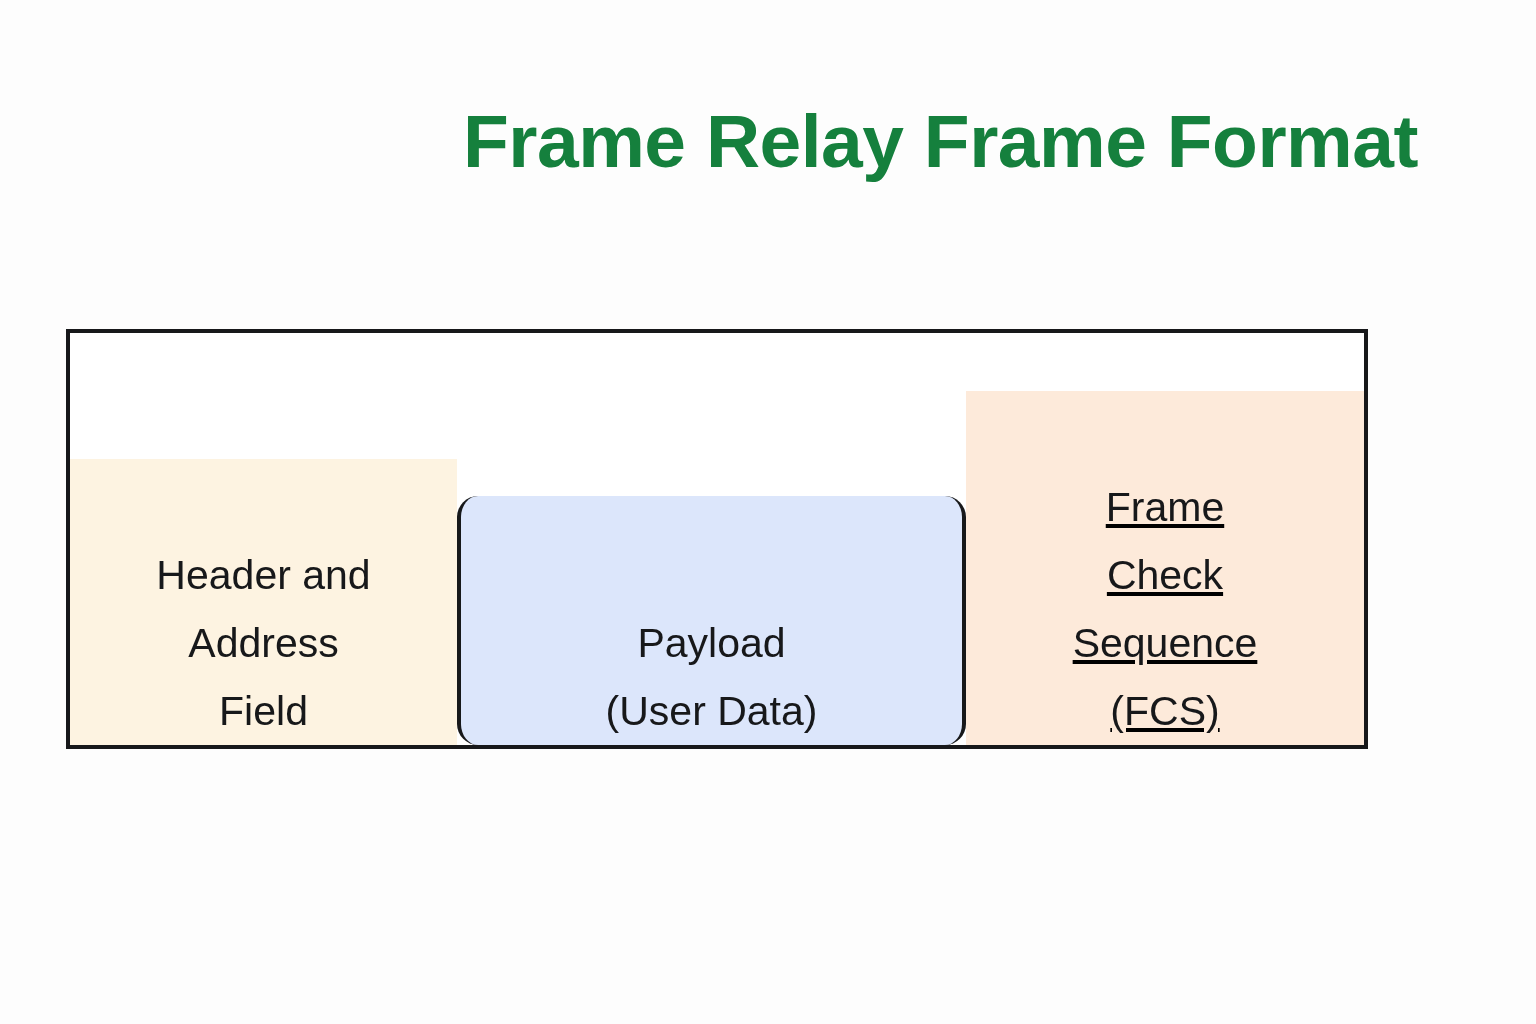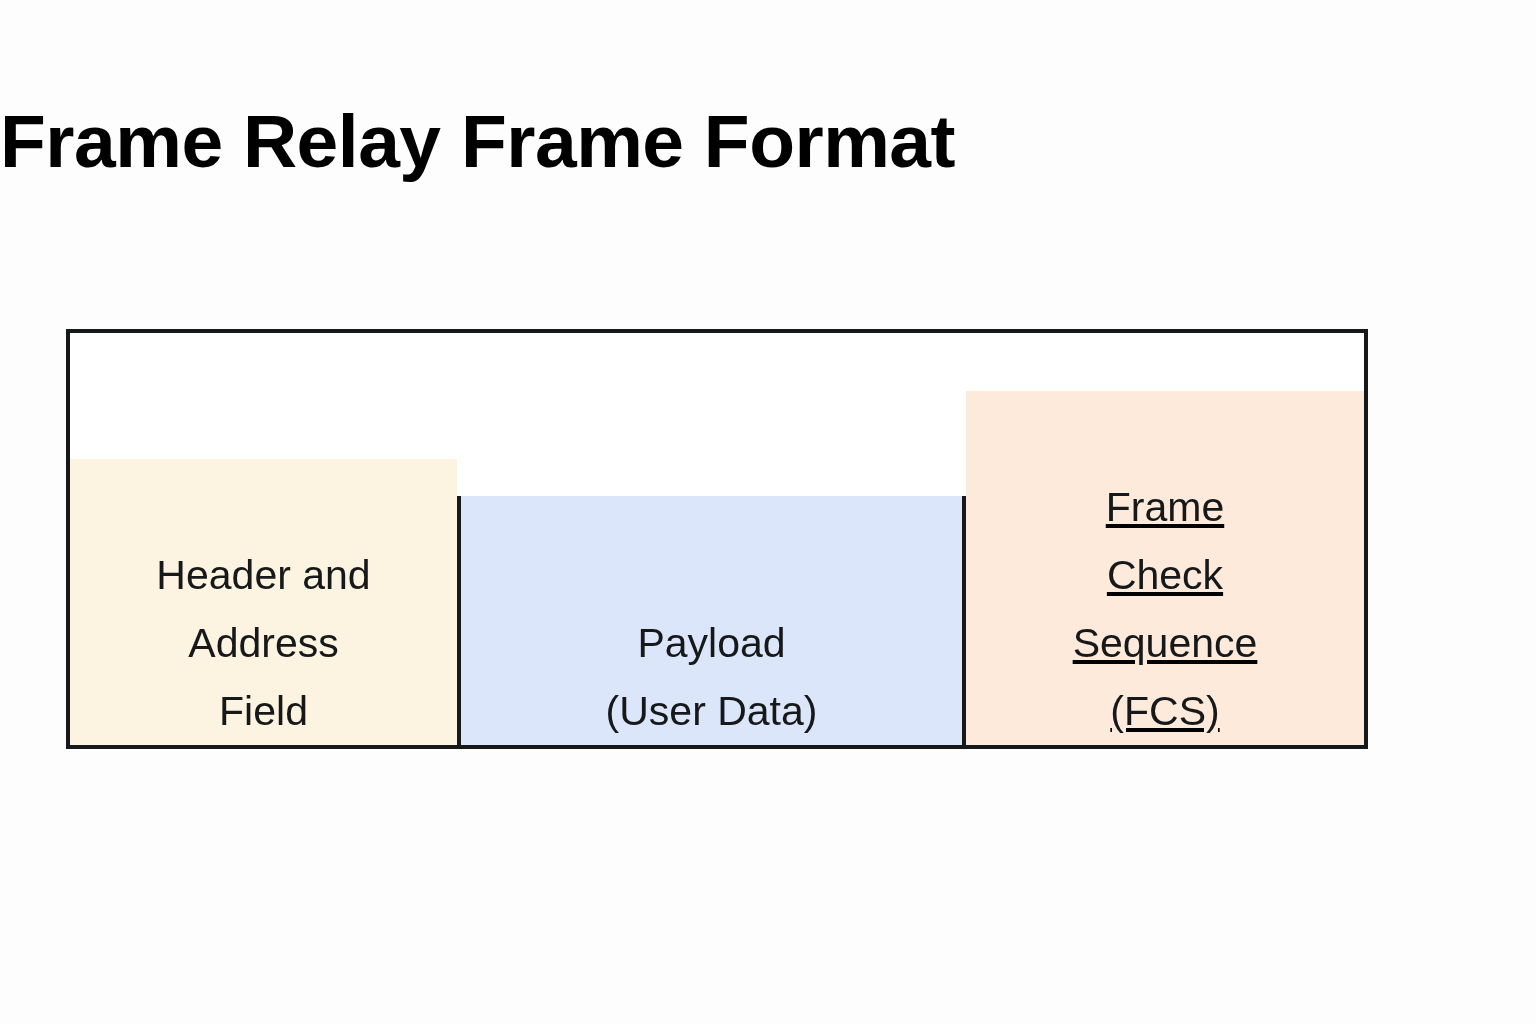--- a/index.html
+++ b/index.html
@@ -18,24 +18,24 @@
   #page-root {
     position: absolute;
     inset: 0;
   }
 
   .diagram-title {
     position: absolute;
     left: 0;
     top: 104px;
     width: 1418px;
-    text-align: left;
+    text-align: right;
     font-size: 75px;
     font-weight: bold;
-    color: #000000;
+    color: #15803d;
     letter-spacing: -0.5px;
     line-height: 1.0;
     white-space: nowrap;
   }
 
   .frame-strip {
     position: absolute;
     left: 66px;
     top: 329px;
     width: 1302px;
@@ -57,20 +57,21 @@
   .frame-field--header {
     flex: 0 0 387px;
     background: #fdf3e1;
   }
 
   .frame-field--payload {
     flex: 0 0 509px;
     background: #dce6fb;
     border-left: 4px solid #17181a;
     border-right: 4px solid #17181a;
+    border-radius: 21px;
   }
 
   .frame-field--fcs {
     flex: 1 1 auto;
     background: #fdeada;
     text-decoration: underline;
   }
 
   .field-label {
     font-size: 41px;

